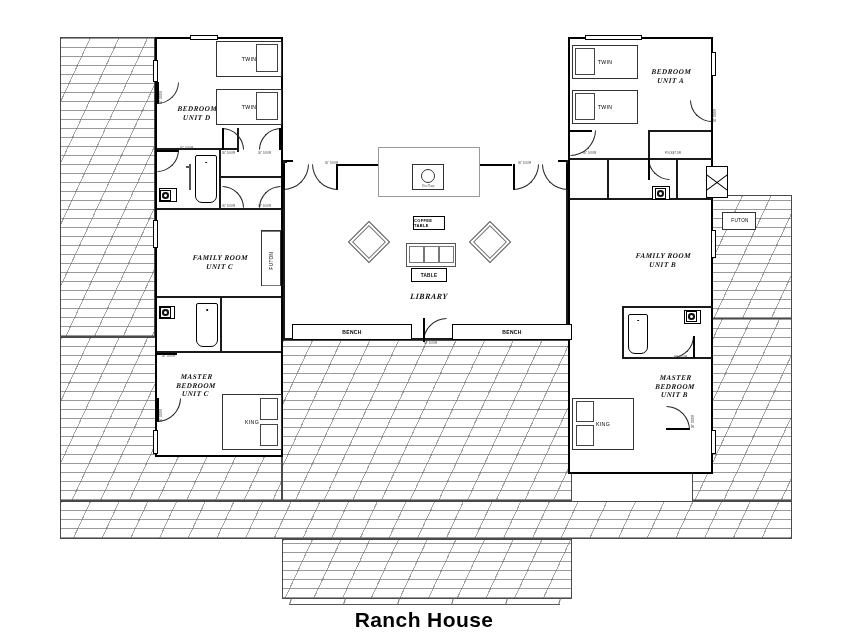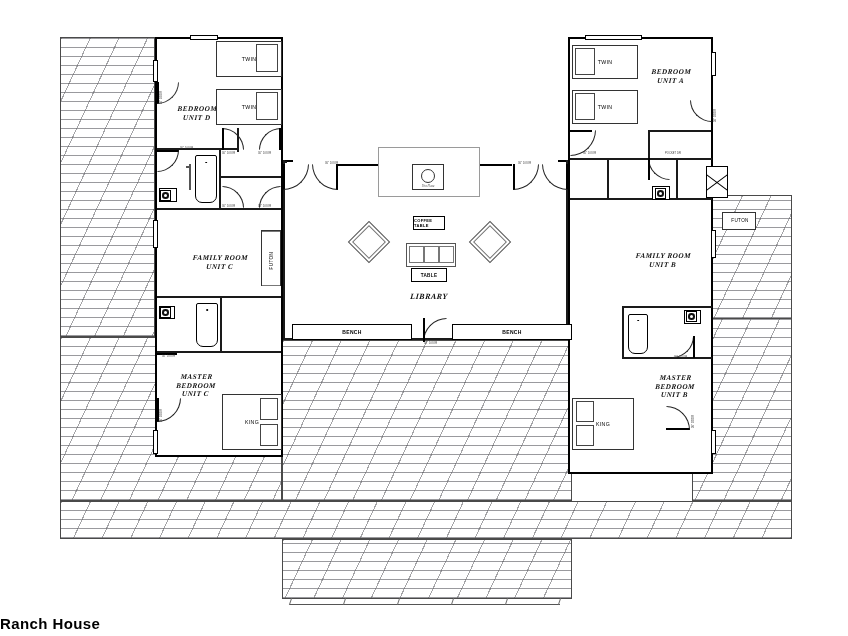--- a/index.html
+++ b/index.html
@@ -105,23 +105,23 @@
 
   
   .vtext{
     position:absolute;font-size:4.6px;letter-spacing:.4px;color:#000;
     transform:rotate(-90deg);transform-origin:center;white-space:nowrap;
     font-family:"Liberation Sans",sans-serif;
   }
 
   
   #title{
-    position:absolute;left:0;right:0;bottom:4px;text-align:left;
+    position:absolute;left:0;right:0;bottom:4px;text-align:center;
     font-family:"Liberation Sans", sans-serif;
-    font-weight:bold;font-size:15px;letter-spacing:.4px;color:#000;margin-top:21px;
+    font-weight:bold;font-size:21px;letter-spacing:.4px;color:#000;margin-top:21px;
   }
   .scalebar{position:absolute;}
   .scalebar .sline{position:absolute;left:0;right:0;top:6px;height:1px;background:#555;}
   .scalebar .tick{position:absolute;top:0;width:1px;height:7px;background:#666;
                   transform:skewX(-18deg);}
 </style>
 </head>
 <body>
 
 <div id="plan">

